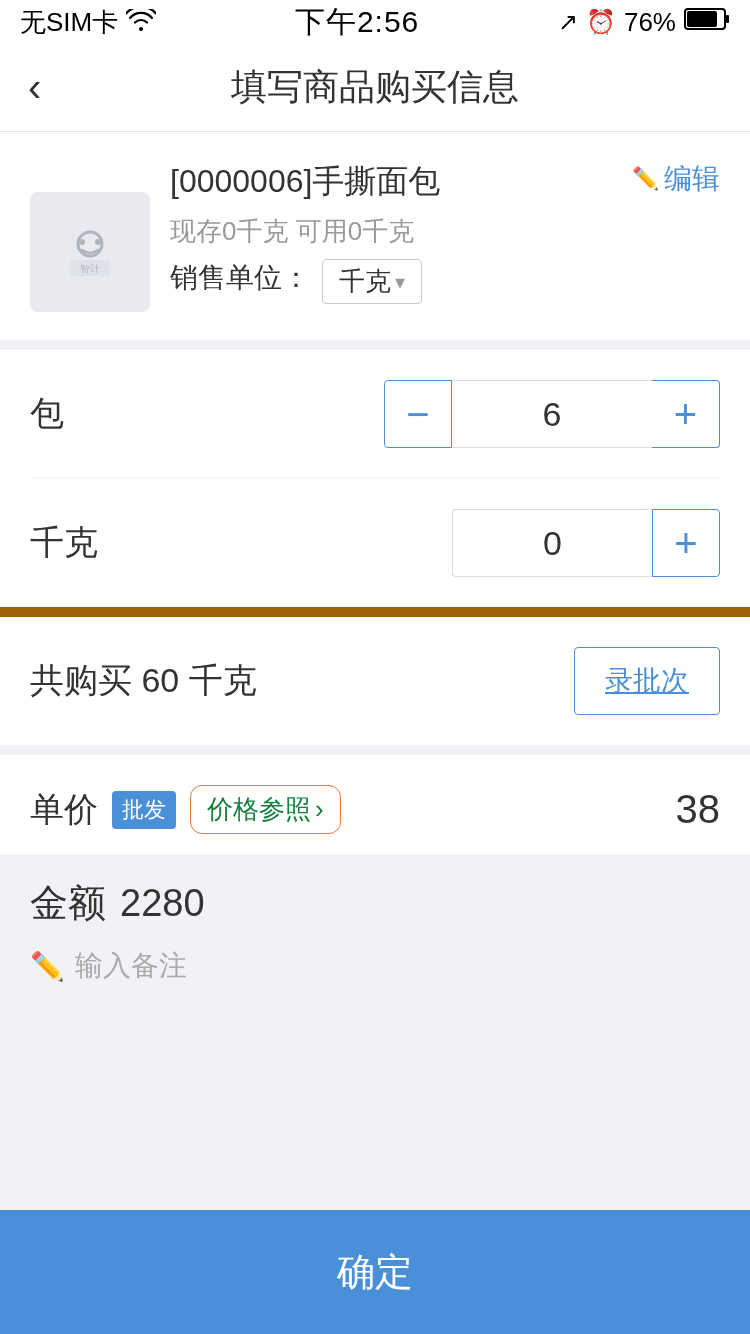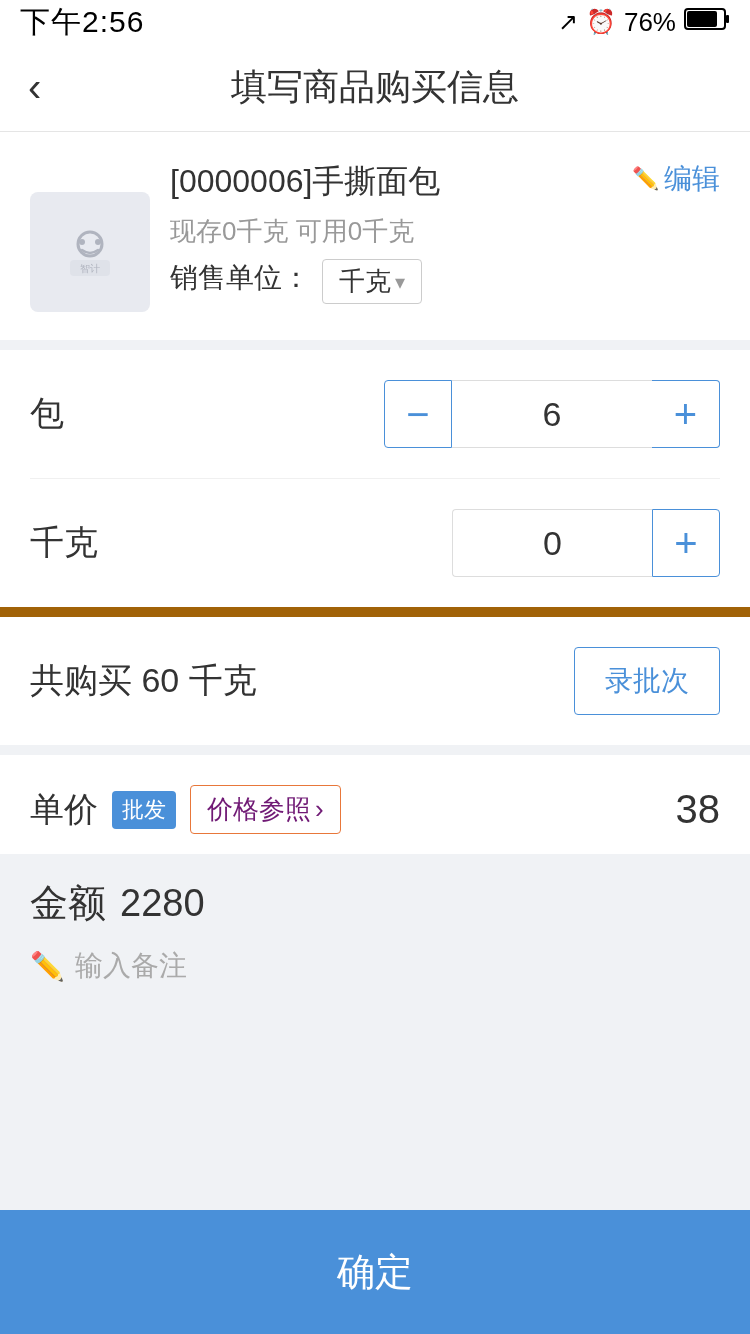--- a/index.html
+++ b/index.html
@@ -213,20 +213,21 @@
       color: #333;
     }
     .record-batch-btn {
       border: 1px solid #4a90d9;
       color: #4a90d9;
       background: #fff;
       font-size: 28px;
       padding: 14px 30px;
       border-radius: 4px;
       cursor: pointer;
+      text-decoration: underline;
     }
 
     
     .price-section {
       background: #fff;
       border-top: 10px solid #f0f2f5;
       padding: 30px 30px 0 30px;
     }
     .price-row {
       display: flex;
@@ -245,25 +246,25 @@
     }
     .price-tag {
       background: #4a90d9;
       color: #fff;
       font-size: 22px;
       padding: 4px 10px;
       border-radius: 4px;
     }
     .price-ref-btn {
       border: 1px solid #e8773a;
-      color: #701a75;
+      color: #15803d;
       background: #fff;
       font-size: 26px;
       padding: 6px 16px;
-      border-radius: 4px;
+      border-radius: 12px;
       display: flex;
       align-items: center;
       gap: 4px;
       cursor: pointer;
     }
     .price-value {
       font-size: 40px;
       color: #333;
       font-weight: 500;
     }
@@ -339,20 +340,31 @@
       align-items: flex-start;
       width: 100%;
     }
   </style>
 </head>
 <body>
 
 <div class="main-content">
 
   <div class="status-bar">
+    <div class="status-left">
+      <span>无SIM卡</span>
+      <span>
+        <svg width="30" height="22" viewBox="0 0 30 22" fill="none">
+          <path d="M15 18a2 2 0 110 4 2 2 0 010-4z" fill="#000"></path>
+          <path d="M9 13.5a8.5 8.5 0 0112 0" stroke="#000" stroke-width="2.2" fill="none" stroke-linecap="round"></path>
+          <path d="M4 9a14.5 14.5 0 0122 0" stroke="#000" stroke-width="2.2" fill="none" stroke-linecap="round"></path>
+          <path d="M0 4.5A20 20 0 0130 4.5" stroke="#000" stroke-width="2.2" fill="none" stroke-linecap="round"></path>
+        </svg>
+      </span>
+    </div>
     <div class="status-center">下午2:56</div>
     <div class="status-right">
       <span style="font-size:24px;">↗</span>
       <span style="font-size:24px;">⏰</span>
       <span style="font-size:26px;">76%</span>
       <span>
         <svg width="46" height="24" viewBox="0 0 46 24">
           <rect x="1" y="2" width="40" height="20" rx="3" ry="3" stroke="#000" stroke-width="2" fill="none"></rect>
           <rect x="42" y="8" width="3" height="8" rx="1" fill="#000"></rect>
           <rect x="3" y="4" width="30" height="16" rx="2" fill="#000"></rect>

